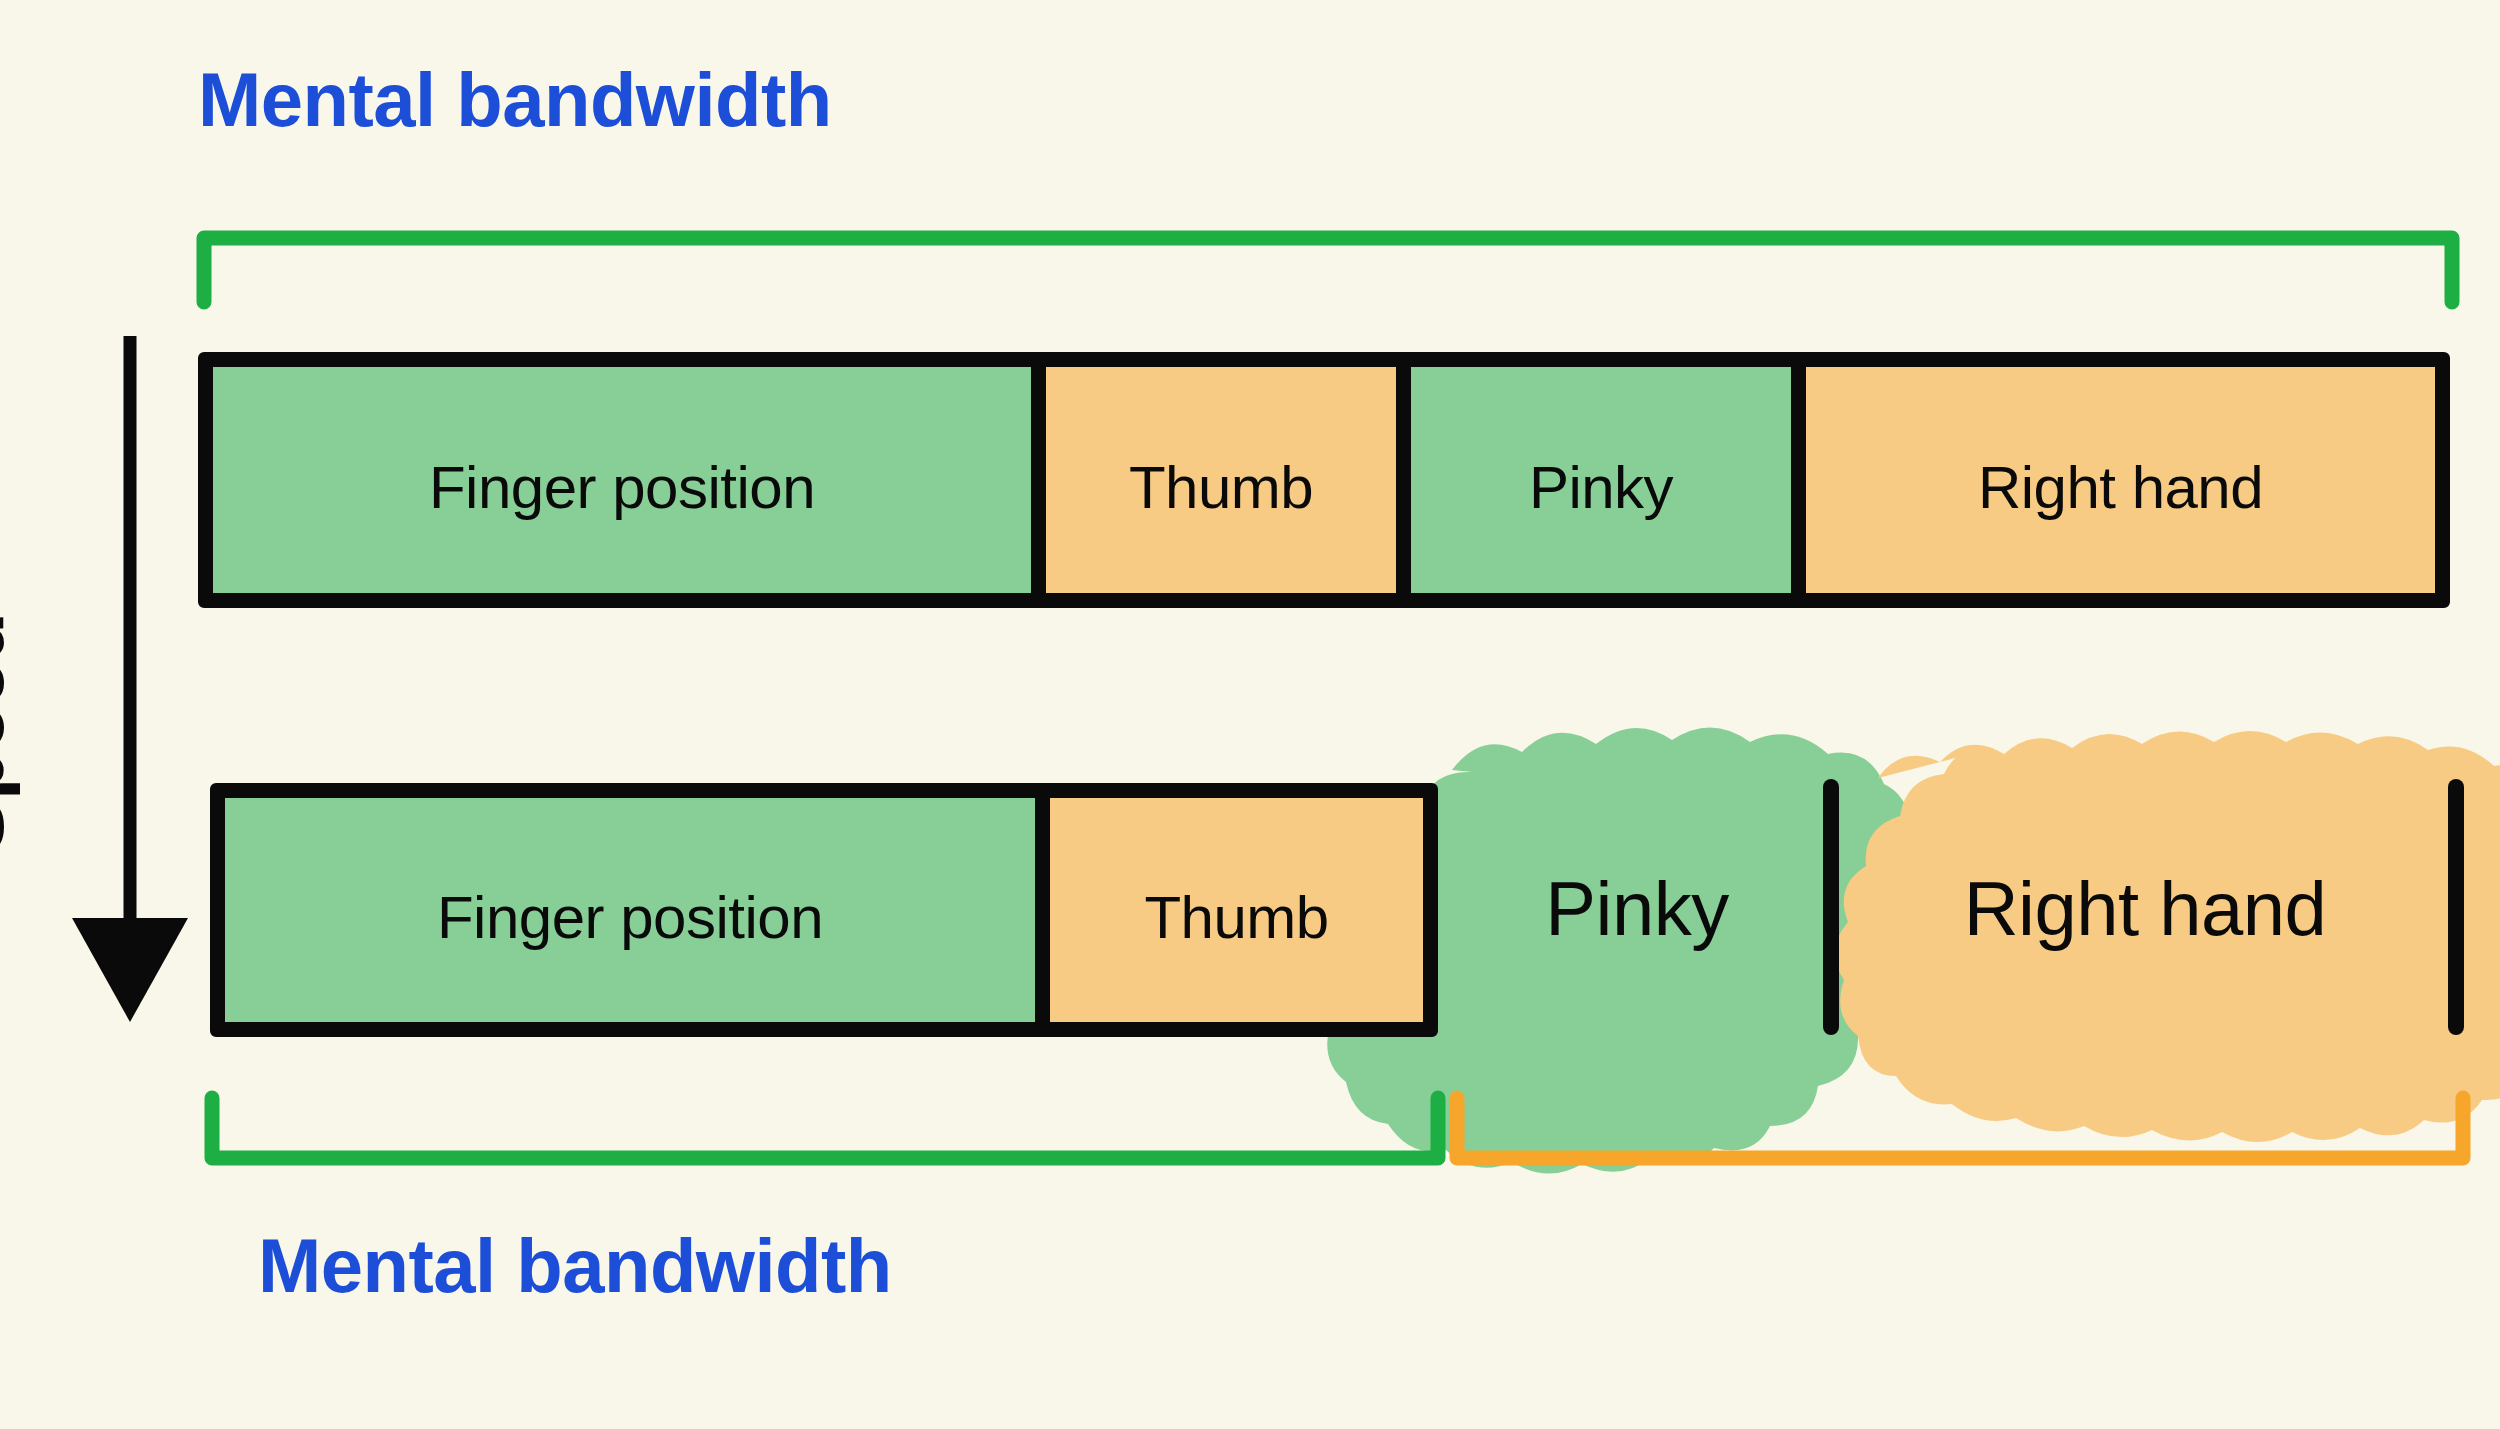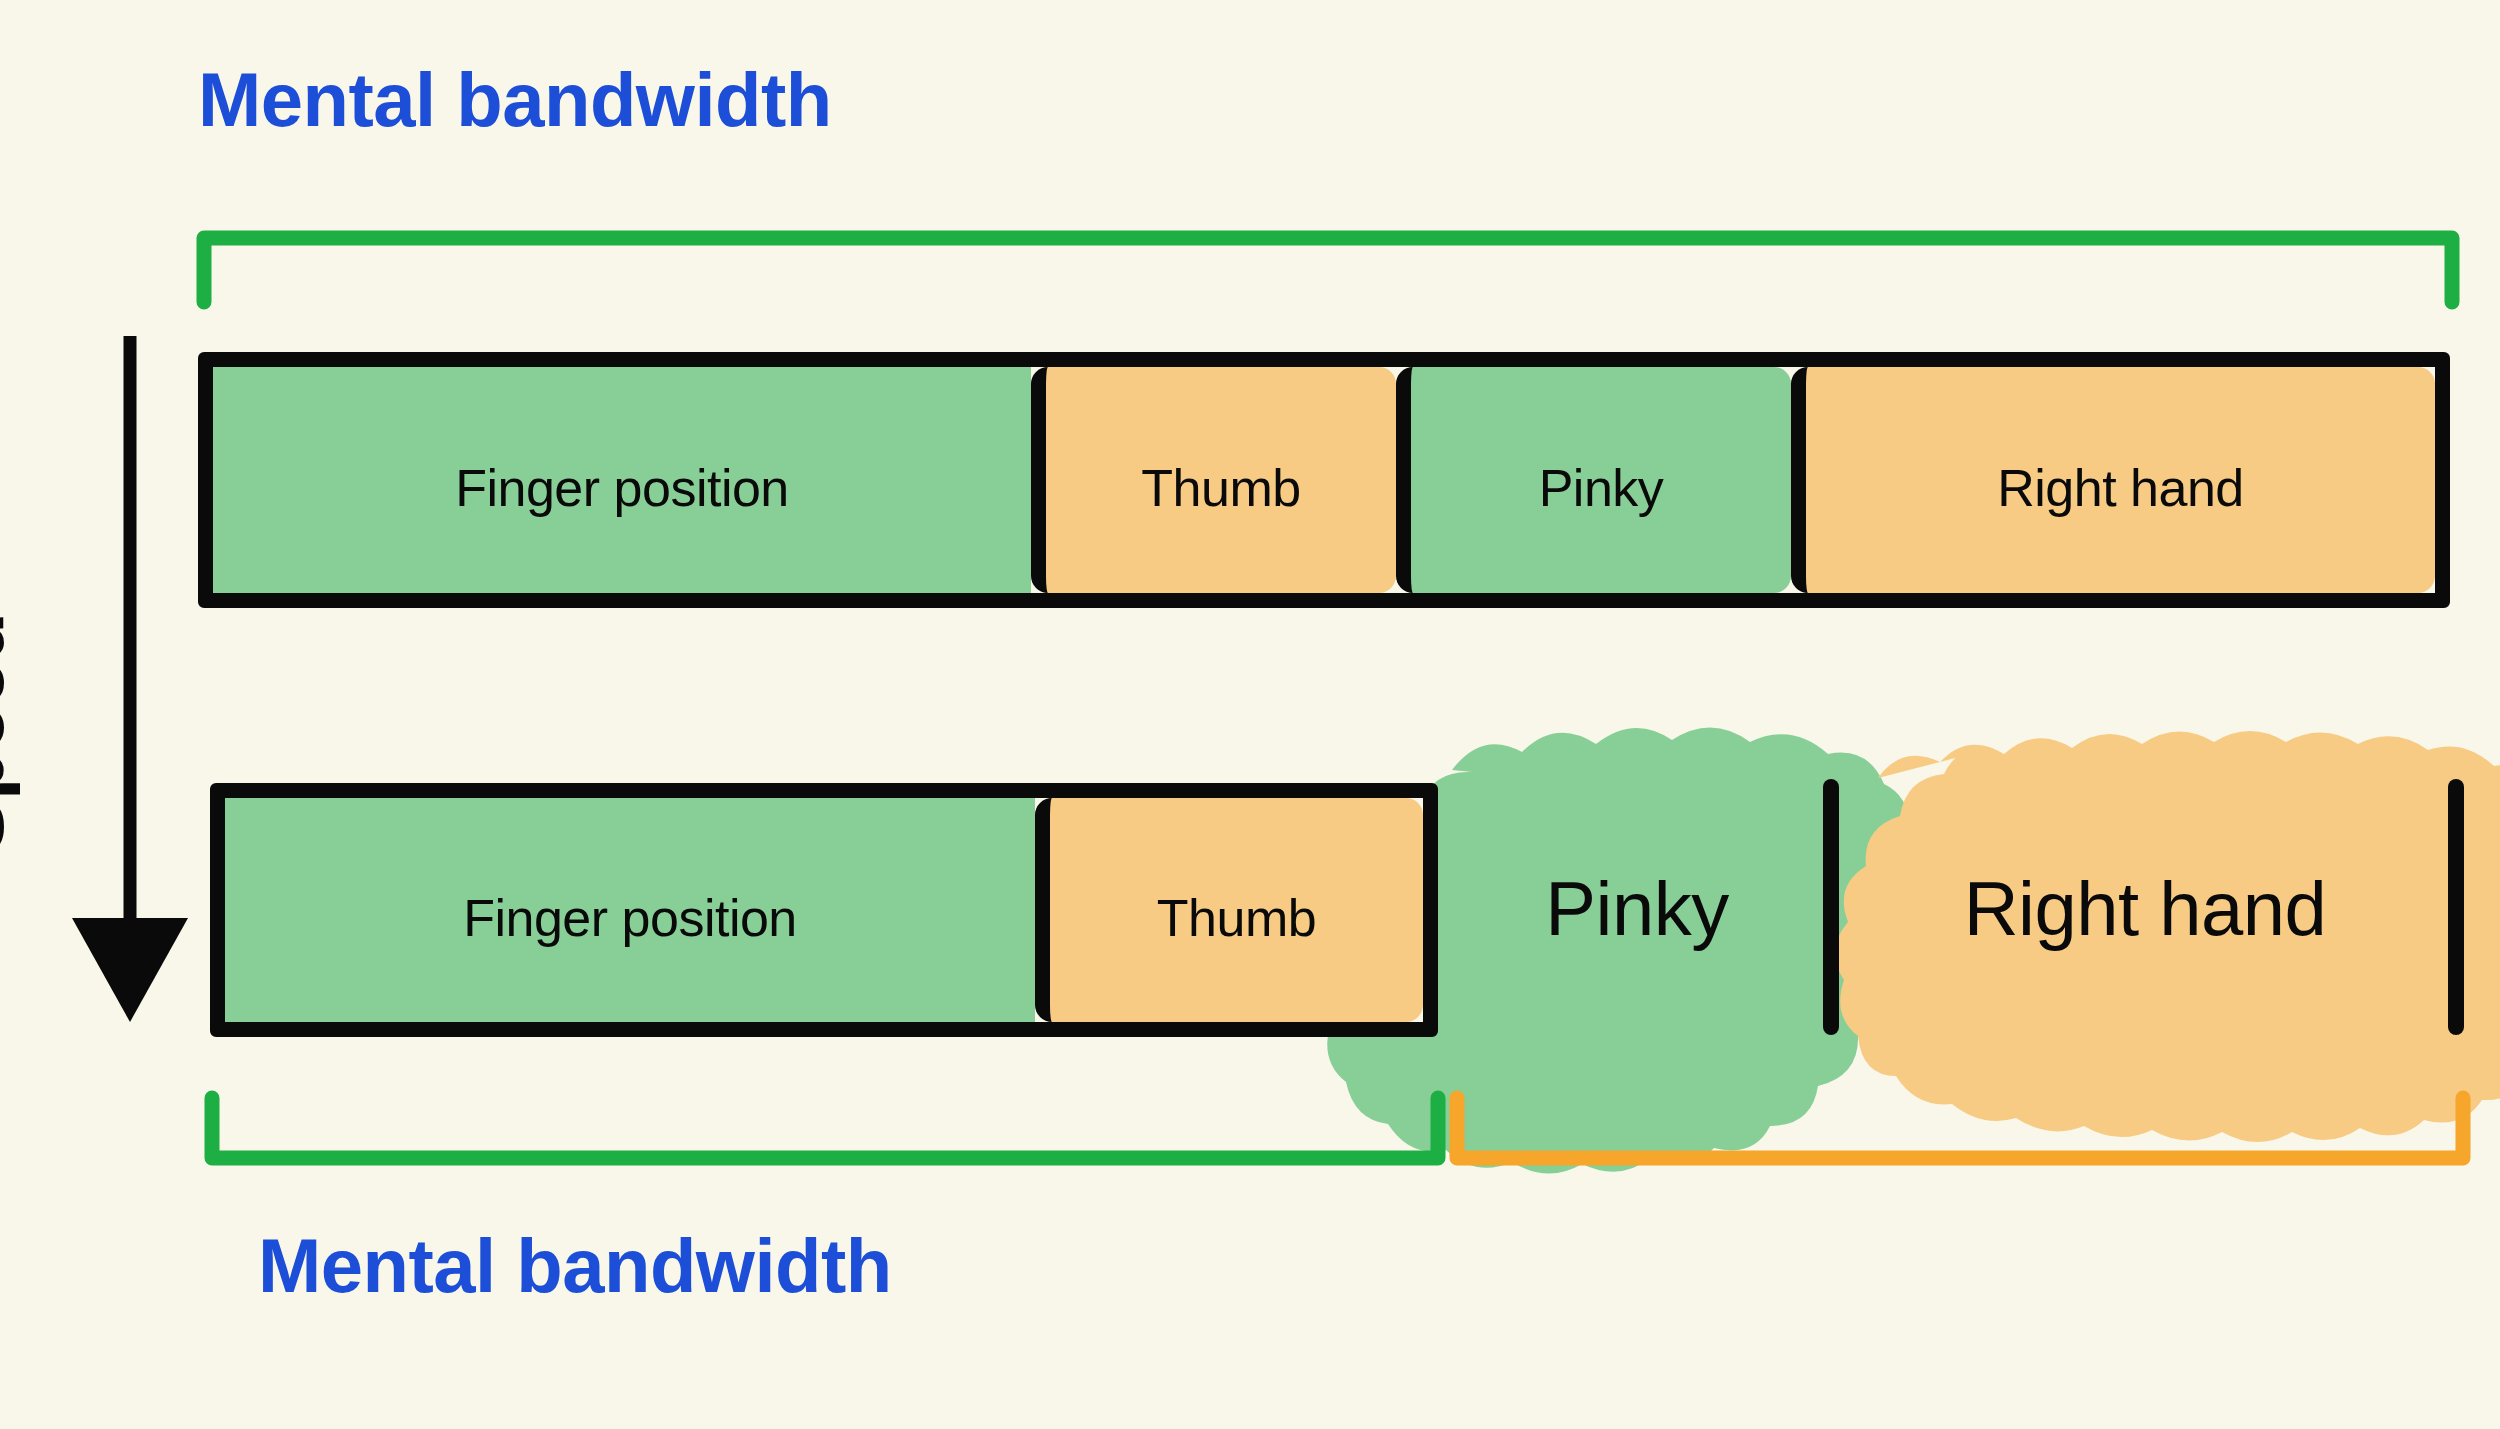--- a/index.html
+++ b/index.html
@@ -17,21 +17,21 @@
   .txt{position:absolute;white-space:nowrap;line-height:1;}
 
   .bracket-label{
     font-size:76px;font-weight:700;letter-spacing:-0.5px;
   }
   .label-green{color:#1d4ed8;}
   .label-orange{color:#F6A62A;}
 
   .seg-label{
     position:absolute;display:flex;align-items:center;justify-content:center;
-    font-size:52px;font-weight:400;color:#0A0A0A;letter-spacing:-0.5px;
+    font-size:60px;font-weight:400;color:#0A0A0A;letter-spacing:-0.5px;
     pointer-events:none;
     margin-top:15px;
   }
 
   .speed-label{
     position:absolute;
     font-size:82px;font-weight:700;color:#0A0A0A;
     transform-origin:left bottom;
     transform:rotate(-90deg);
     letter-spacing:-1px;
@@ -41,21 +41,21 @@
   .bar-top{
     position:absolute;
     left:198px;top:352px;width:2252px;height:256px;
     box-sizing:border-box;
     border:15px solid #0A0A0A;
     border-radius:6px;
     background:#F9F7E9;
     display:flex;
   }
   .seg{position:relative;height:100%;box-sizing:border-box;}
-  .seg + .seg{border-left:15px solid #0A0A0A;border-radius:17px;}
+  .seg + .seg{border-left:15px solid #0A0A0A;}
   .seg-green{background:#88CF97;}
   .seg-orange{background:#F7CB83;}
 
   
   .bar-bottom{
     position:absolute;
     left:210px;top:783px;width:1228px;height:254px;
     box-sizing:border-box;
     border:15px solid #0A0A0A;
     border-radius:6px;

